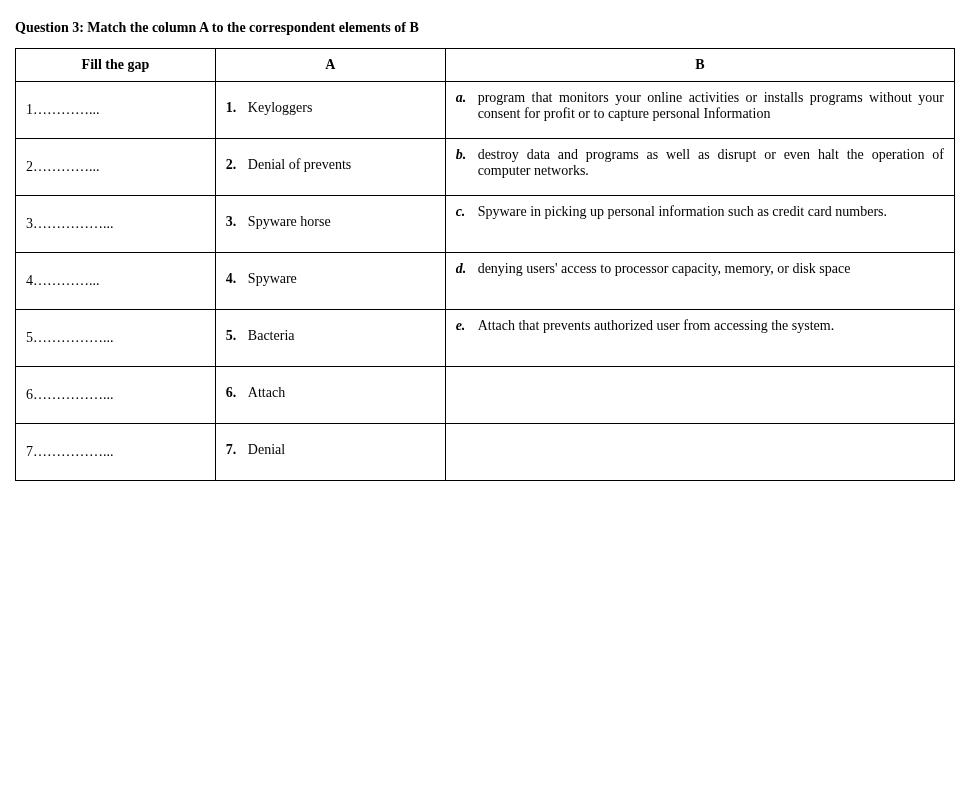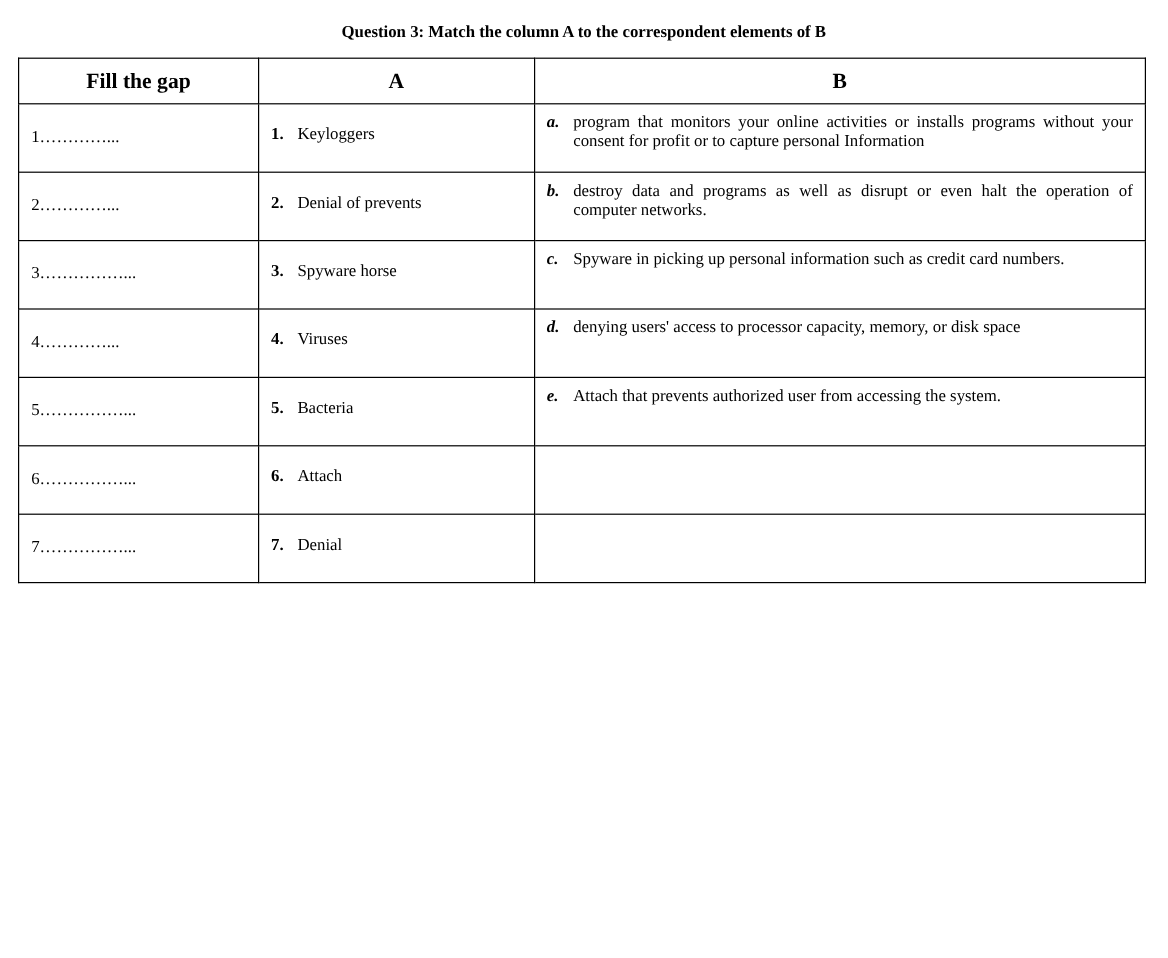--- a/index.html
+++ b/index.html
@@ -13,38 +13,37 @@
       font-size: 14px;
       background: #ffffff;
       color: #000000;
       padding: 20px 15px;
     }
 
     .question-title {
       font-weight: bold;
       font-size: 14px;
       margin-bottom: 12px;
-      text-align: center;
     }
 
     table {
       border-collapse: collapse;
       width: 940px;
       max-width: 100%;
     }
 
     td, th {
       border: 1.5px solid #000;
       padding: 8px 10px;
       vertical-align: top;
     }
 
     th {
       font-weight: bold;
-      font-size: 18px;
+      font-size: 14px;
       background: #ffffff;
     }
 
     .col-fill {
       width: 200px;
     }
 
     .col-a {
       width: 230px;
     }
@@ -155,21 +154,21 @@
             <span class="b-label">c.</span>
             <span class="b-text">Spyware in picking up personal information such as credit card numbers.</span>
           </div>
         </td>
       </tr>
       <tr>
         <td class="col-fill fill-cell">4…………...</td>
         <td class="col-a a-cell">
           <div class="a-item">
             <span class="a-num">4.</span>
-            <span>Viruses</span>
+            <span>Spyware</span>
           </div>
         </td>
         <td class="col-b b-cell">
           <div class="b-item">
             <span class="b-label">d.</span>
             <span class="b-text">denying users' access to processor capacity, memory, or disk space</span>
           </div>
         </td>
       </tr>
       <tr>

